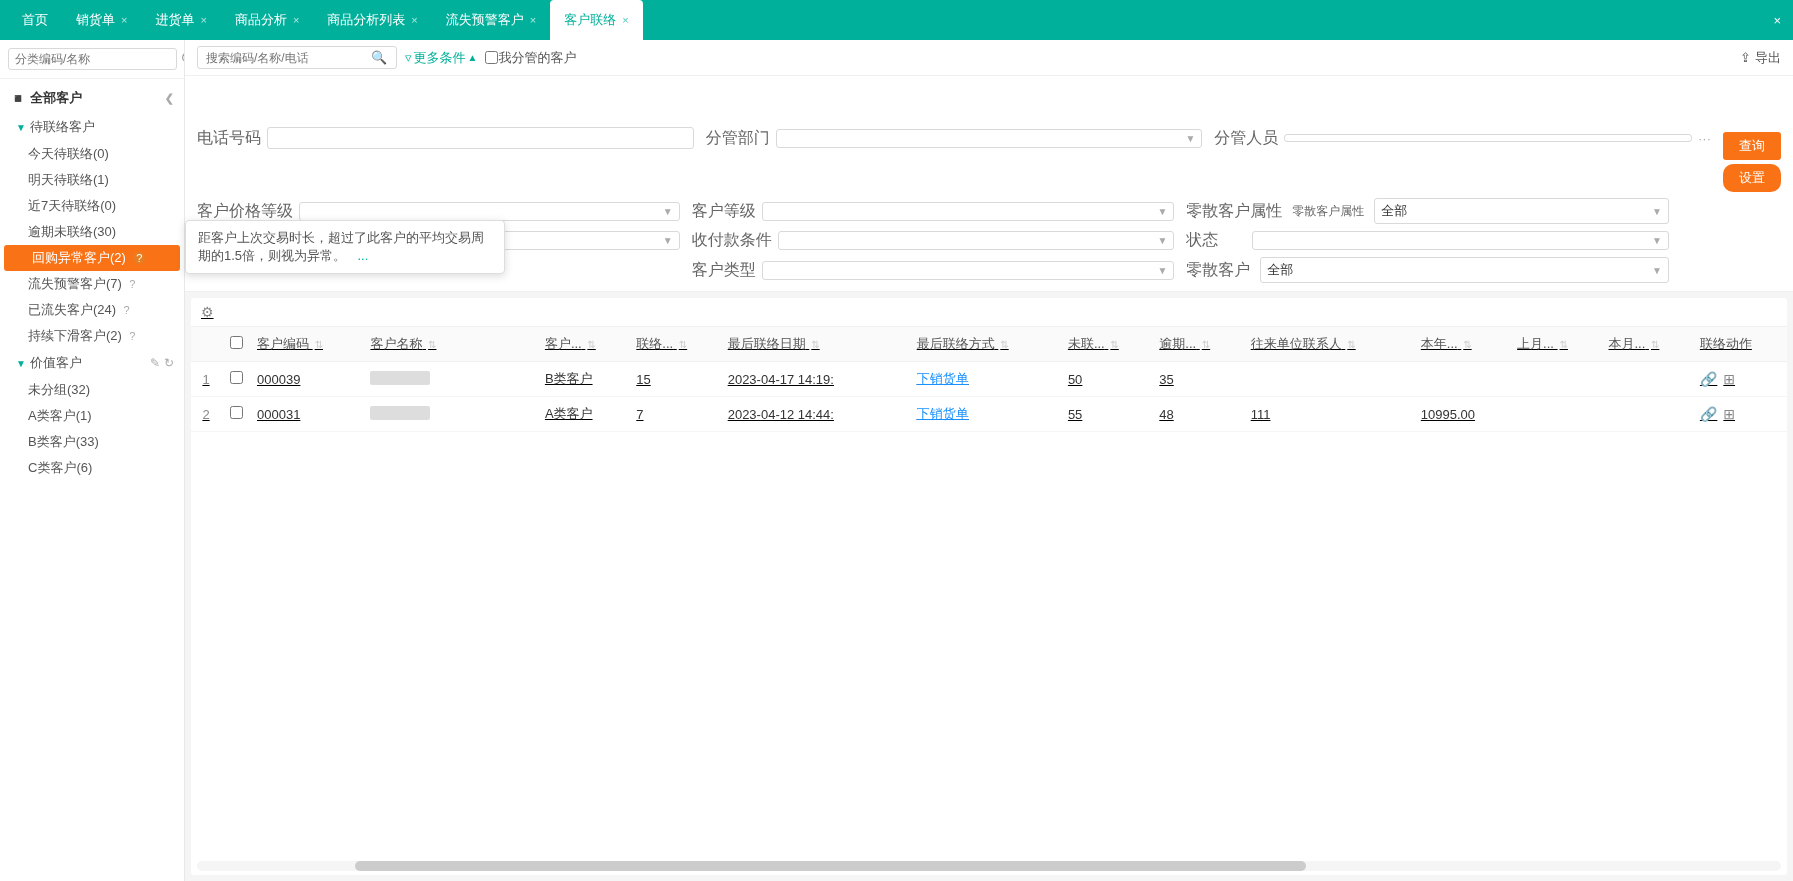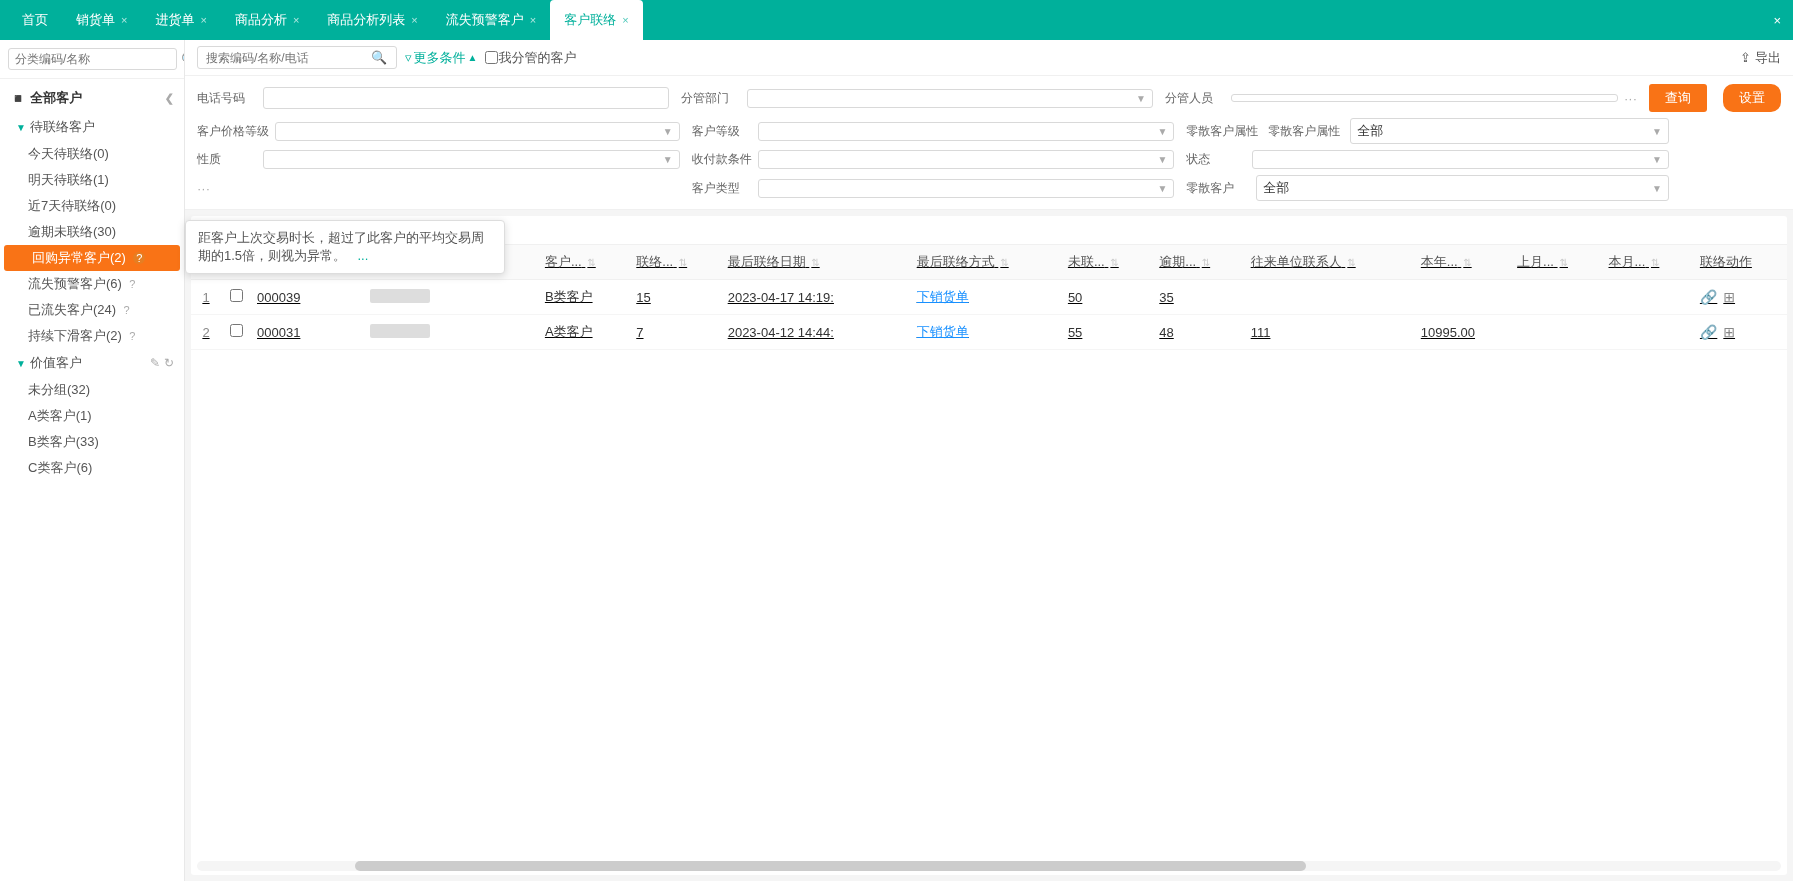--- a/index.html
+++ b/index.html
@@ -228,21 +228,21 @@
     }
     .filter-row:last-child { margin-bottom: 0; }
     .filter-item {
       display: flex;
       align-items: center;
       gap: 6px;
       flex: 1;
     }
     .filter-item label {
       color: #666;
-      font-size: 12px;
+      font-size: 16px;
       white-space: nowrap;
       min-width: 60px;
     }
     .filter-select {
       flex: 1;
       border: 1px solid #d9d9d9;
       border-radius: 3px;
       padding: 3px 6px;
       font-size: 12px;
       outline: none;
@@ -284,22 +284,23 @@
       background: #f97316;
       color: #fff;
       border: none;
       border-radius: 10px;
       padding: 5px 16px;
       cursor: pointer;
       font-size: 13px;
     }
     .btn-group {
       display: flex;
-      flex-direction: row;
-      gap: 16px;
+      flex-direction: column;
+      gap: 4px;
+      margin-top: 48px;
     }
 
     
     .table-container {
       flex: 1;
       background: #fff;
       margin: 6px;
       border-radius: 3px;
       overflow: hidden;
       display: flex;
@@ -482,21 +483,21 @@
         <span>近7天待联络(0)</span>
       </div>
       <div class="sidebar-item">
         <span>逾期未联络(30)</span>
       </div>
       <div class="sidebar-item active-orange">
         <span>回购异常客户(2)</span>
         <span style="margin-left:4px;font-size:11px;background:#e67e22;border-radius:50%;padding:0 3px;cursor:pointer;">?</span>
       </div>
       <div class="sidebar-item">
-        <span>流失预警客户(6)</span>
+        <span>流失预警客户(7)</span>
         <span style="margin-left:4px;font-size:11px;color:#aaa;cursor:pointer;">?</span>
       </div>
       <div class="sidebar-item">
         <span>已流失客户(24)</span>
         <span style="margin-left:4px;font-size:11px;color:#aaa;cursor:pointer;">?</span>
       </div>
       <div class="sidebar-item">
         <span>持续下滑客户(2)</span>
         <span style="margin-left:4px;font-size:11px;color:#aaa;cursor:pointer;">?</span>
       </div>

